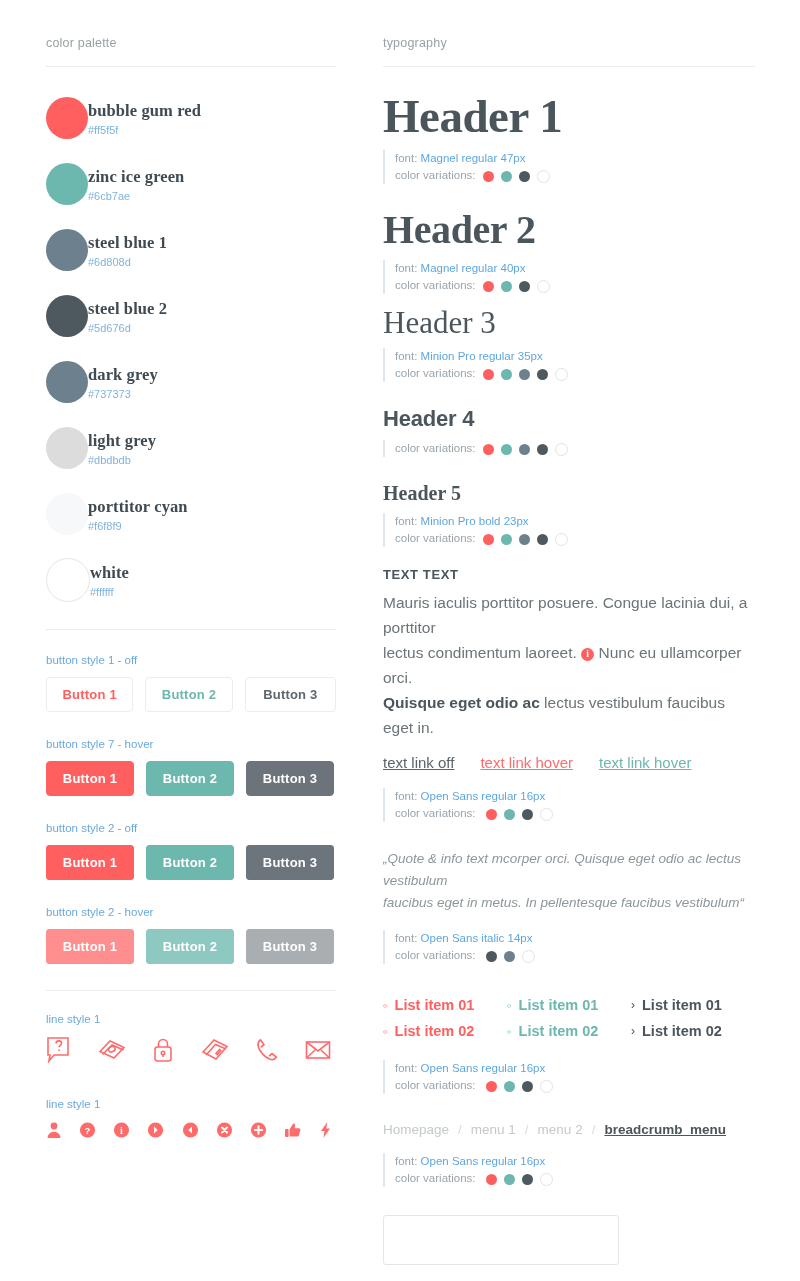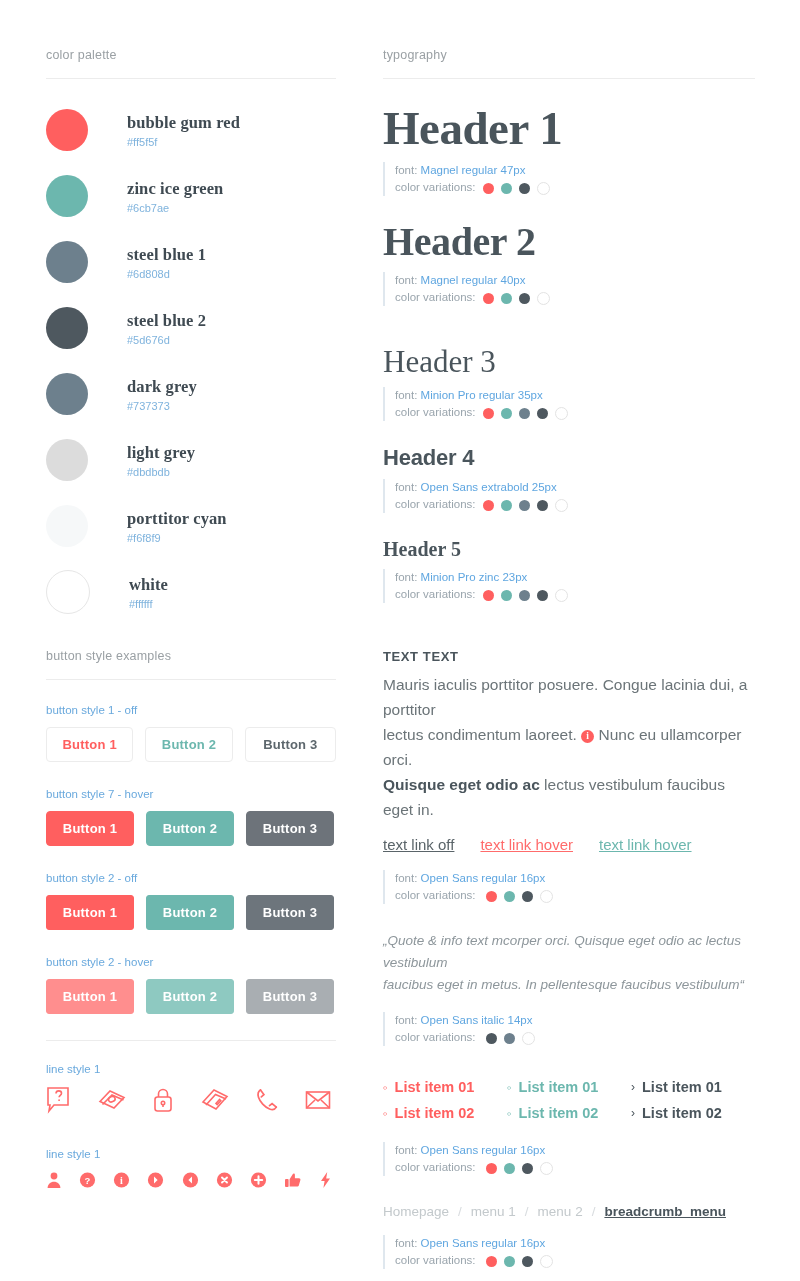--- a/index.html
+++ b/index.html
@@ -9,30 +9,30 @@
     -webkit-font-smoothing:antialiased;
   }
   .page{position:relative;width:800px;height:1281px;overflow:hidden;}
   .col{position:absolute;top:0;}
   .col-left{left:46px;width:290px;}
   .col-right{left:383px;width:372px;}
 
   
   .sect-title{
     font-size:12.5px;color:#9aa0a4;letter-spacing:.2px;
-    padding-top:48px;
+    padding-top:36px;
   }
   .sect-rule{height:1px;background:#ececec;margin-top:16px;}
 
   
   .swatch-row{display:flex;align-items:center;height:66px;}
   .swatch-dot{
     width:42px;height:42px;border-radius:50%;flex:0 0 42px;
   }
-  .swatch-txt{margin-left:39px;}
+  .swatch-txt{}
   .swatch-name{
     font-family:"Liberation Serif",serif;font-weight:bold;
     font-size:16.5px;color:#3f4a52;letter-spacing:.1px;
   }
   .swatch-hex{font-size:11px;color:#7fb3dd;margin-top:3px;}
 
   
   .sub-label{font-size:11.5px;color:#6aa9dd;margin-bottom:11px;}
 
   
@@ -166,21 +166,20 @@
         </div>
         <div class="swatch-row">
           <div class="swatch-dot" style="background: rgb(255, 255, 255); border: 1px solid rgb(230, 230, 230);"></div>
           <div class="swatch-txt">
             <div class="swatch-name">white</div>
             <div class="swatch-hex">#ffffff</div>
           </div>
         </div>
       </div>
 
-    <div class="sect-title" style="padding-top:24px">button style examples</div>
     <div class="sect-rule"></div>
 
     <div style="height:24px"></div>
     <div id="button-groups">
         <div class="sub-label">button style 1 - off</div>
         <div class="btn-row">
           <button class="btn r1" style="color: rgb(255, 95, 95); background: rgb(255, 255, 255); border: 1px solid rgb(236, 236, 236); cursor: pointer;">Button 1</button>
           <button class="btn r1" style="color: rgb(108, 183, 174); background: rgb(255, 255, 255); border: 1px solid rgb(236, 236, 236); cursor: pointer;">Button 2</button>
           <button class="btn r1" style="color: rgb(93, 103, 109); background: rgb(255, 255, 255); border: 1px solid rgb(236, 236, 236); cursor: pointer; width: 92px;">Button 3</button>
         </div>
@@ -344,21 +343,21 @@
           <div class="meta">
             <div class="meta-line"><span>font: </span><span class="meta-val">Magnel regular 47px</span></div>
             <div class="meta-line"><span>color variations:</span><span class="cvar">
                 <span class="cdot" style="background: rgb(255, 95, 95);"></span>
                 <span class="cdot" style="background: rgb(108, 183, 174);"></span>
                 <span class="cdot" style="background: rgb(78, 88, 95);"></span>
                 <span class="cdot hollow"></span>
               </span></div>
           </div>
         </div>
-        <div style="margin-bottom: 40px;">
+        <div style="margin-bottom: 13px;">
           <div class="hdr h2">Header 2</div>
           <div class="meta">
             <div class="meta-line"><span>font: </span><span class="meta-val">Magnel regular 40px</span></div>
             <div class="meta-line"><span>color variations:</span><span class="cvar">
                 <span class="cdot" style="background: rgb(255, 95, 95);"></span>
                 <span class="cdot" style="background: rgb(108, 183, 174);"></span>
                 <span class="cdot" style="background: rgb(78, 88, 95);"></span>
                 <span class="cdot hollow"></span>
               </span></div>
           </div>
@@ -372,34 +371,33 @@
                 <span class="cdot" style="background: rgb(108, 183, 174);"></span>
                 <span class="cdot" style="background: rgb(109, 128, 141);"></span>
                 <span class="cdot" style="background: rgb(78, 88, 95);"></span>
                 <span class="cdot hollow"></span>
               </span></div>
           </div>
         </div>
         <div style="margin-bottom: 26px;">
           <div class="hdr h4">Header 4</div>
           <div class="meta">
-            <div class="meta-line"><span>font: </span><span class="meta-val">Open Sans extrabold 25px</span></div>
             <div class="meta-line"><span>color variations:</span><span class="cvar">
                 <span class="cdot" style="background: rgb(255, 95, 95);"></span>
                 <span class="cdot" style="background: rgb(108, 183, 174);"></span>
                 <span class="cdot" style="background: rgb(109, 128, 141);"></span>
                 <span class="cdot" style="background: rgb(78, 88, 95);"></span>
                 <span class="cdot hollow"></span>
               </span></div>
           </div>
         </div>
-        <div style="margin-bottom: 26px;">
+        <div style="">
           <div class="hdr h5">Header 5</div>
           <div class="meta">
-            <div class="meta-line"><span>font: </span><span class="meta-val">Minion Pro zinc 23px</span></div>
+            <div class="meta-line"><span>font: </span><span class="meta-val">Minion Pro bold 23px</span></div>
             <div class="meta-line"><span>color variations:</span><span class="cvar">
                 <span class="cdot" style="background: rgb(255, 95, 95);"></span>
                 <span class="cdot" style="background: rgb(108, 183, 174);"></span>
                 <span class="cdot" style="background: rgb(109, 128, 141);"></span>
                 <span class="cdot" style="background: rgb(78, 88, 95);"></span>
                 <span class="cdot hollow"></span>
               </span></div>
           </div>
         </div>
       </div>

